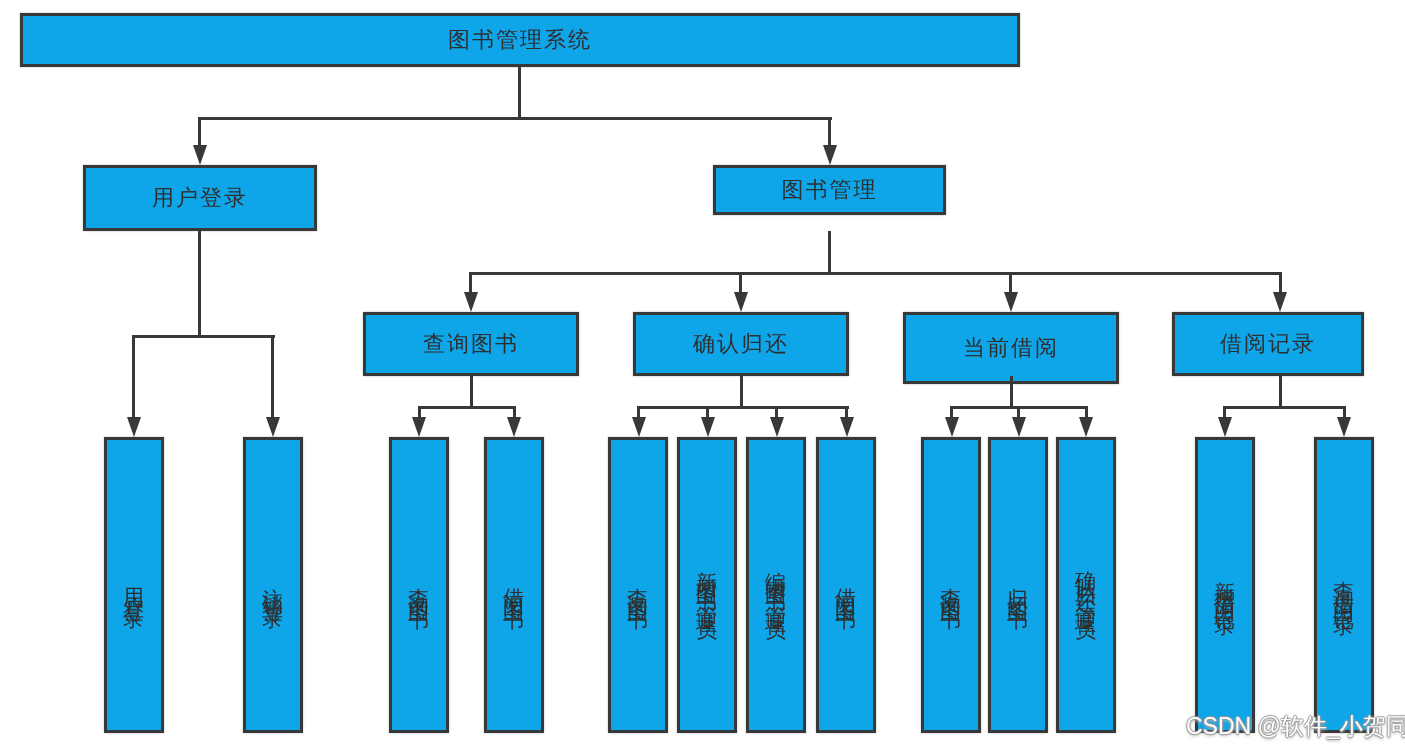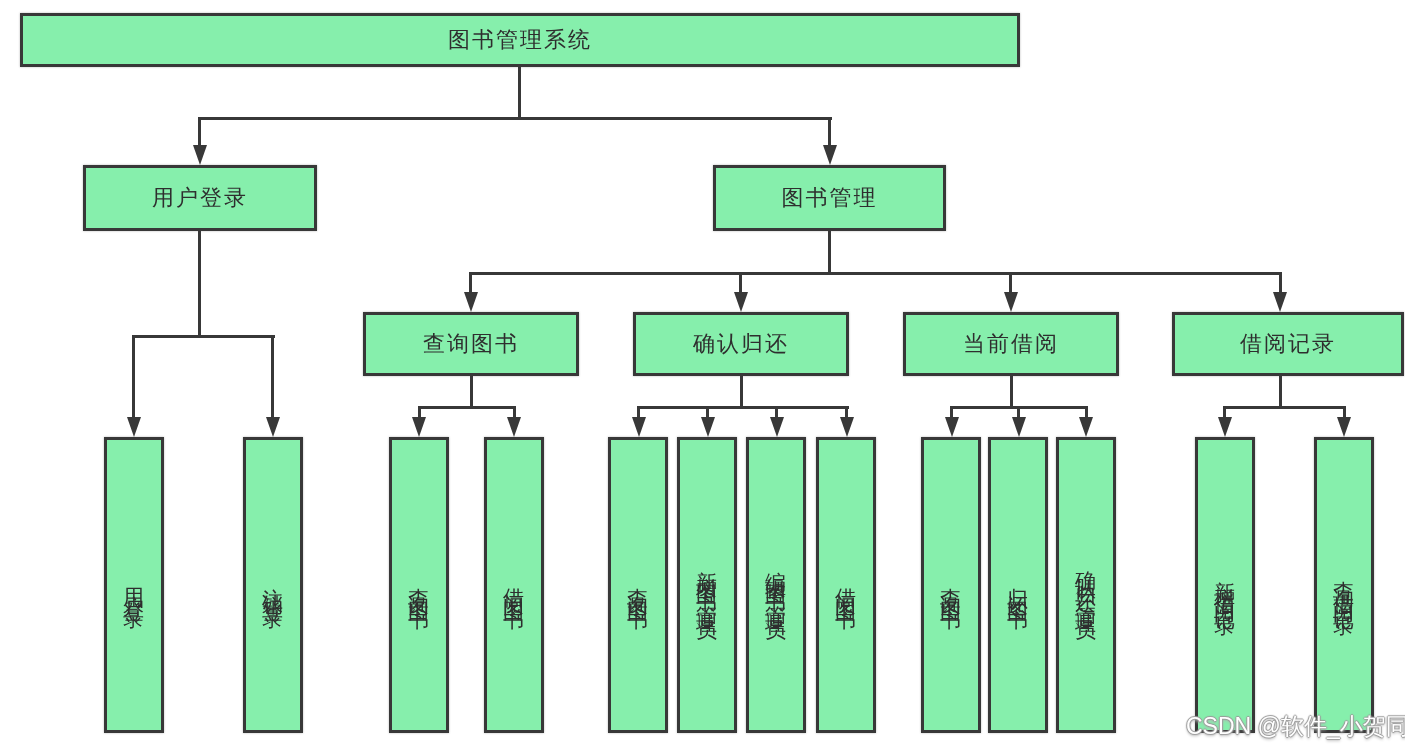--- a/index.html
+++ b/index.html
@@ -1,21 +1,21 @@
 <!DOCTYPE html>
 <html><head>
 <meta charset="utf-8">
 <style>
   html,body{margin:0;padding:0;background:#ffffff;}
   .canvas{
     position:relative;width:1405px;height:747px;background:#ffffff;overflow:hidden;
     font-family:"Liberation Sans",sans-serif;color:#2e2e2e;
   }
   .box{
-    position:absolute;background:#86efac;border:3px solid #383838;box-sizing:border-box;
+    position:absolute;background:#0ea5e9;border:3px solid #383838;box-sizing:border-box;
     display:flex;align-items:center;justify-content:center;
     box-shadow:0 0 2px rgba(60,60,60,.35);
   }
   .hlabel{font-size:22px;letter-spacing:2px;white-space:nowrap;}
   .leaf{
     writing-mode:vertical-rl;text-orientation:upright;
     font-size:21px;letter-spacing:7px;line-height:1;
   }
   .hl{position:absolute;height:3px;background:#383838;}
   .vl{position:absolute;width:3px;background:#383838;}
@@ -38,21 +38,21 @@
   <div class="box hlabel" style="left:20px;top:13px;width:1000px;height:54px;">图书管理系统</div>
 
   <div class="vl" style="left:518px;top:67px;height:50px;"></div>
   <div class="hl" style="left:198px;top:117px;width:634px;"></div>
   <div class="vl" style="left:198px;top:117px;height:28px;"></div>
   <div class="ar" style="left:193px;top:145px;"></div>
   <div class="vl" style="left:828px;top:117px;height:28px;"></div>
   <div class="ar" style="left:823px;top:145px;"></div>
 
   <div class="box hlabel" style="left:83px;top:165px;width:234px;height:66px;">用户登录</div>
-  <div class="box hlabel" style="left:713px;top:165px;width:233px;height:66px;">图书管理</div>
+  <div class="box hlabel" style="left:713px;top:165px;width:233px;height:50px;">图书管理</div>
 
   <div class="vl" style="left:198px;top:231px;height:104px;"></div>
   <div class="hl" style="left:132px;top:335px;width:143px;"></div>
   <div class="vl" style="left:132px;top:335px;height:82px;"></div>
   <div class="ar" style="left:127px;top:417px;"></div>
   <div class="vl" style="left:271px;top:335px;height:82px;"></div>
   <div class="ar" style="left:266px;top:417px;"></div>
 
   <div class="vl" style="left:828px;top:231px;height:41px;"></div>
   <div class="hl" style="left:469px;top:272px;width:813px;"></div>
@@ -60,22 +60,22 @@
   <div class="ar" style="left:464px;top:292px;"></div>
   <div class="vl" style="left:739px;top:272px;height:20px;"></div>
   <div class="ar" style="left:734px;top:292px;"></div>
   <div class="vl" style="left:1009px;top:272px;height:20px;"></div>
   <div class="ar" style="left:1004px;top:292px;"></div>
   <div class="vl" style="left:1279px;top:272px;height:20px;"></div>
   <div class="ar" style="left:1273px;top:292px;"></div>
 
   <div class="box hlabel" style="left:363px;top:312px;width:216px;height:64px;">查询图书</div>
   <div class="box hlabel" style="left:633px;top:312px;width:216px;height:64px;">确认归还</div>
-  <div class="box hlabel" style="left:903px;top:312px;width:216px;height:64px;">当前借阅</div>
-  <div class="box hlabel" style="left:1172px;top:312px;width:232px;height:64px;">借阅记录</div>
+  <div class="box hlabel" style="left:903px;top:312px;width:216px;height:72px;">当前借阅</div>
+  <div class="box hlabel" style="left:1172px;top:312px;width:192px;height:64px;">借阅记录</div>
 
   <div class="vl" style="left:470px;top:376px;height:30px;"></div>
   <div class="hl" style="left:418px;top:406px;width:98px;"></div>
   <div class="vl" style="left:418px;top:406px;height:11px;"></div>
   <div class="ar" style="left:412px;top:417px;"></div>
   <div class="vl" style="left:513px;top:406px;height:11px;"></div>
   <div class="ar" style="left:507px;top:417px;"></div>
 
   <div class="vl" style="left:740px;top:376px;height:30px;"></div>
   <div class="hl" style="left:637px;top:406px;width:212px;"></div>

